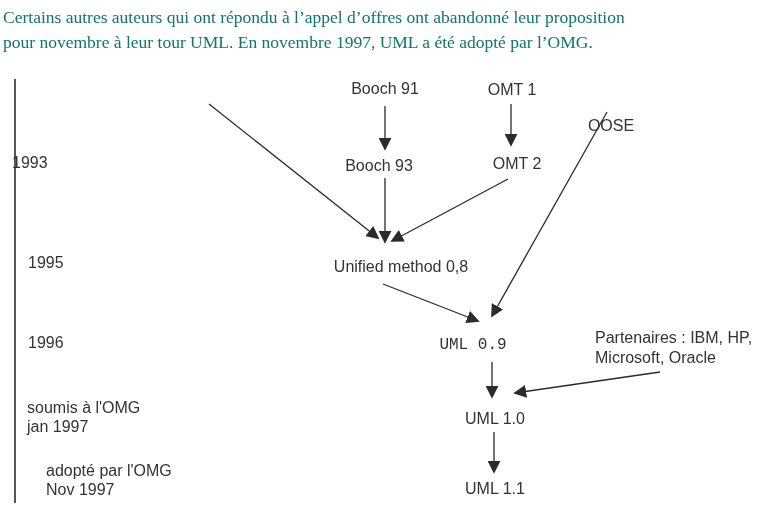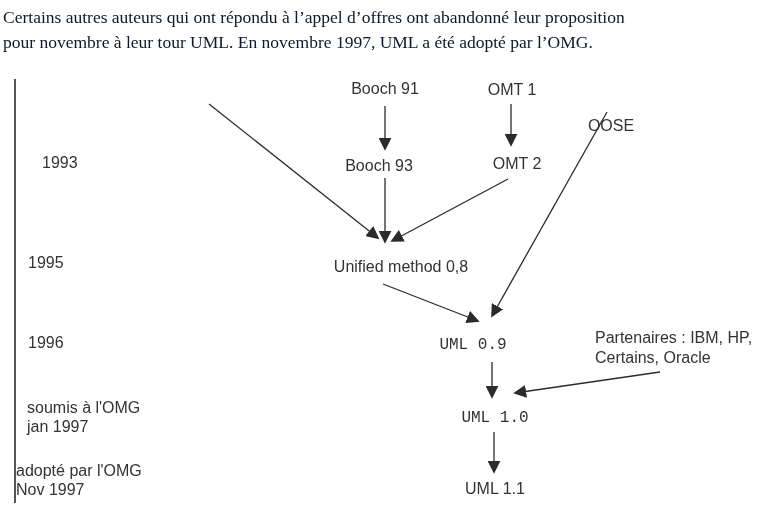--- a/index.html
+++ b/index.html
@@ -13,21 +13,21 @@
   }
   .para {
     position: absolute;
     left: 3px;
     top: 5px;
     width: 770px;
     margin: 0;
     font-family: "Liberation Serif", serif;
     font-size: 17.5px;
     line-height: 25px;
-    color: #0f172a;
+    color: #0f766e;
   }
   .pline { display: block; white-space: nowrap; }
   .diagram {
     position: absolute;
     left: 0; top: 0;
     width: 775px; height: 517px;
   }
   .diagram svg { position: absolute; left: 0; top: 0; }
   .dlabel {
     position: absolute;
@@ -67,40 +67,40 @@
         <line x1="385" y1="178" x2="385" y2="242" marker-end="url(#arrow)"></line>
         <line x1="508" y1="179" x2="392" y2="241" marker-end="url(#arrow)"></line>
         <line x1="607" y1="112" x2="492" y2="316" marker-end="url(#arrow)"></line>
         <line x1="383" y1="284" x2="478" y2="321" marker-end="url(#arrow)"></line>
         <line x1="492" y1="362" x2="492" y2="397" marker-end="url(#arrow)"></line>
         <line x1="660" y1="372" x2="515" y2="393" marker-end="url(#arrow)"></line>
         <line x1="494" y1="432" x2="494" y2="472" marker-end="url(#arrow)"></line>
       </g>
     </svg>
 
-    <div class="dlabel" style="left:42px; top:153px;">1993</div>
+    <div class="dlabel" style="left:12px; top:153px;">1993</div>
     <div class="dlabel" style="left:28px; top:253px;">1995</div>
     <div class="dlabel" style="left:28px; top:333px;">1996</div>
     <div class="dlabel block2" style="left:27px; top:398px;">
       <div>soumis à l'OMG</div>
       <div>jan 1997</div>
     </div>
-    <div class="dlabel block2" style="left:16px; top:461px;">
+    <div class="dlabel block2" style="left:46px; top:461px;">
       <div>adopté par l'OMG</div>
       <div>Nov 1997</div>
     </div>
 
     <div class="dlabel c" style="left:385px; top:79px;">Booch 91</div>
     <div class="dlabel c" style="left:512px; top:80px;">OMT 1</div>
     <div class="dlabel c" style="left:611px; top:77px;margin-top:39px;">OOSE</div>
     <div class="dlabel c" style="left:379px; top:156px;">Booch 93</div>
     <div class="dlabel c" style="left:517px; top:154px;">OMT 2</div>
     <div class="dlabel c" style="left:385px; top:257px;margin-left:16px;">Unified method 0,8</div>
     <div class="dlabel c" style="left:473px; top:336px;font-family:Liberation Mono, monospace;">UML 0.9</div>
     <div class="dlabel block2 lh20" style="left:595px; top:328px;">
       <div>Partenaires : IBM, HP,</div>
-      <div>Certains, Oracle</div>
+      <div>Microsoft, Oracle</div>
     </div>
-    <div class="dlabel c" style="left:495px; top:409px;font-family:Liberation Mono, monospace;">UML 1.0</div>
+    <div class="dlabel c" style="left:495px; top:409px;">UML 1.0</div>
     <div class="dlabel c" style="left:495px; top:479px;">UML 1.1</div>
 
   </div>
 </div>
 
 </body></html>

